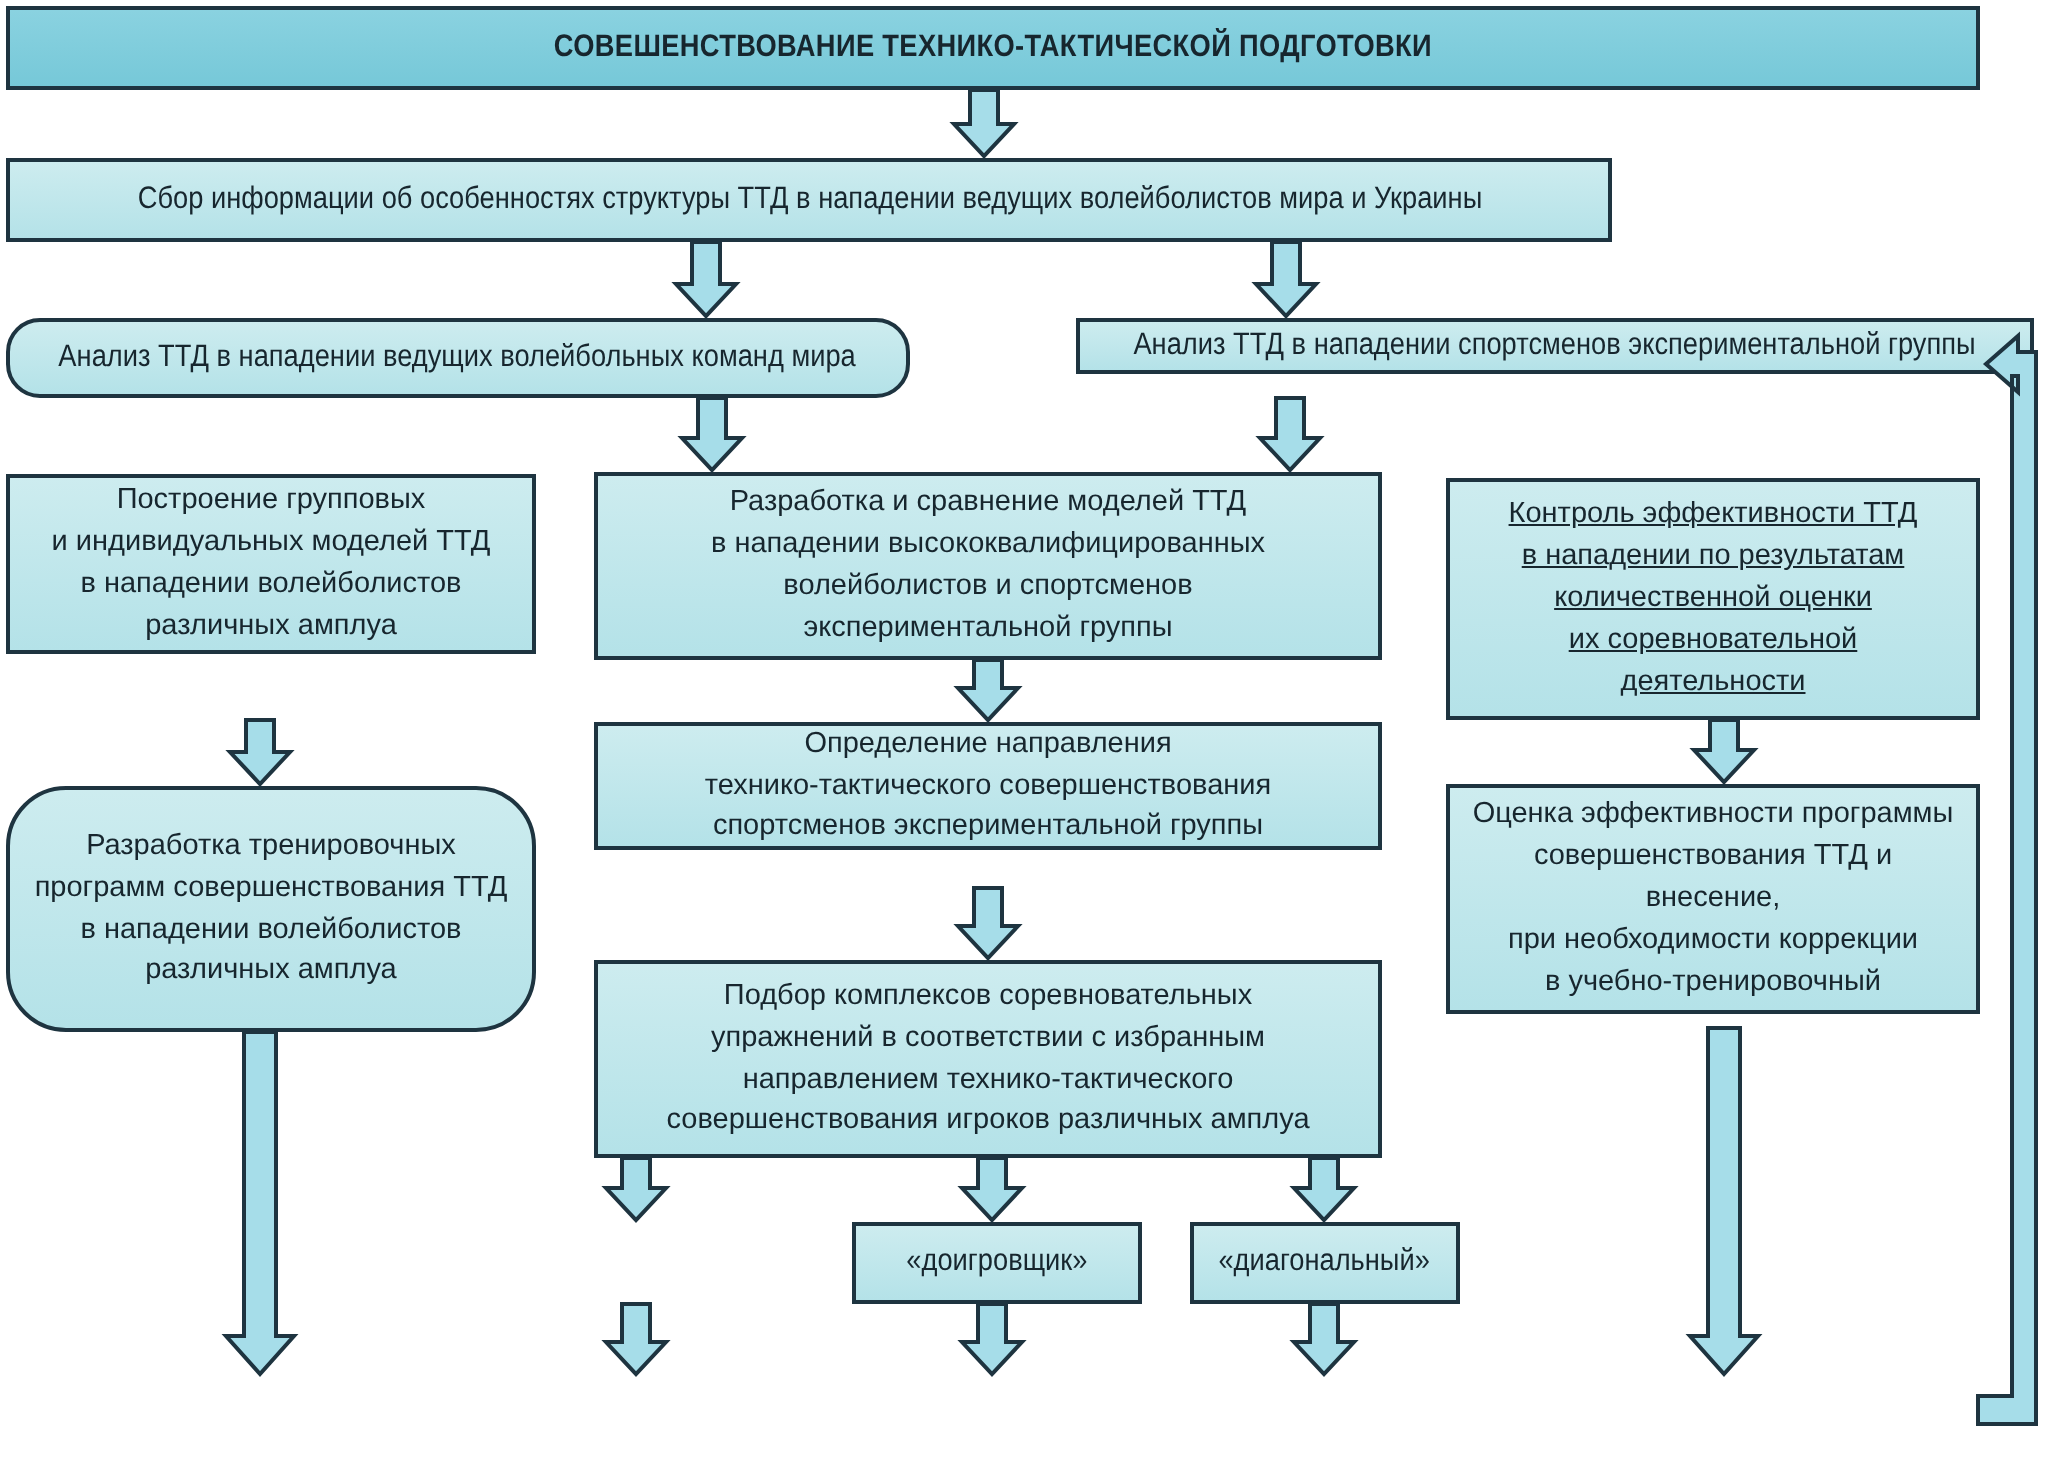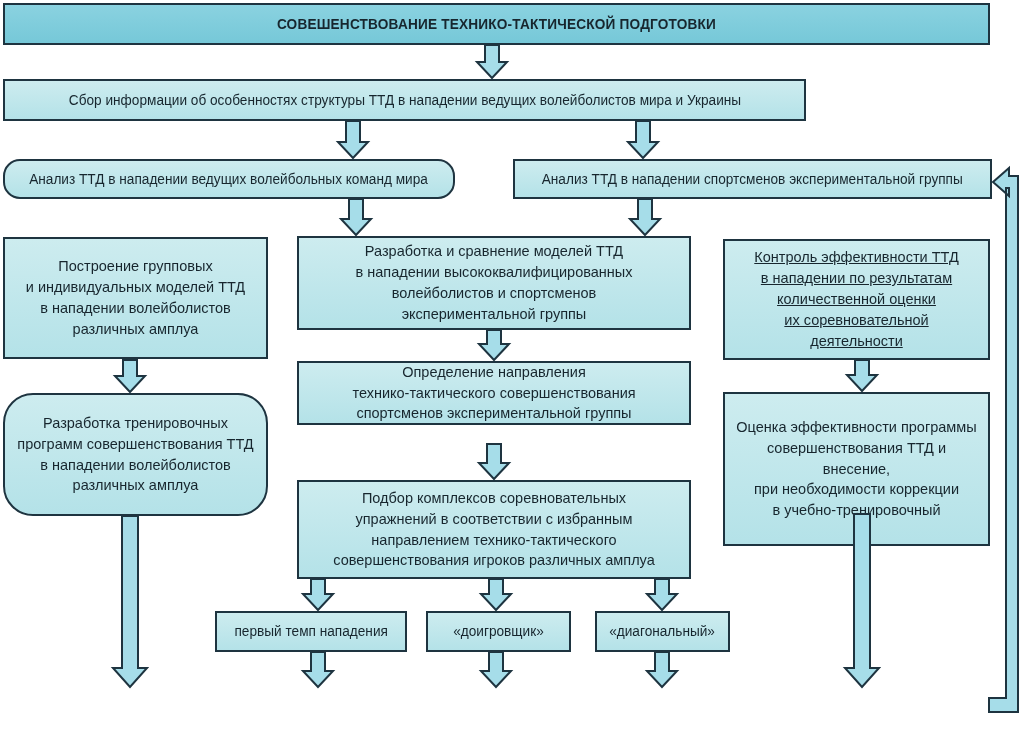--- a/index.html
+++ b/index.html
@@ -23,27 +23,27 @@
     padding:2px 8px;
   }
   .node span{white-space:pre-line;display:inline-block;}
   .cond span{transform:scaleX(.88);transform-origin:center;white-space:nowrap;font-size:15.5px;}
   .header{background:linear-gradient(180deg,var(--hdrTop,#8ad2e0),var(--hdrBot,#76c8d8));}
   .header span{font-weight:bold;letter-spacing:.2px;}
 
   #nd-title           {left:3px;  top:3px;   width:987px;height:42px;}
   #nd-sbor            {left:3px;  top:79px;  width:803px;height:42px;}
   #nd-analysis-world  {left:3px;  top:159px; width:452px;height:40px;border-radius:17px;}
-  #nd-analysis-exp    {left:513px;top:159px; width:479px;height:40px;}
-  #nd-group-models    {left:3px;  top:237px; width:265px;height:122px;align-items:center;}
+  #nd-analysis-exp    {left:538px;top:159px; width:479px;height:28px;}
+  #nd-group-models    {left:3px;  top:237px; width:265px;height:90px;align-items:center;}
   #nd-model-compare   {left:297px;top:236px; width:394px;height:94px;}
   #nd-control         {left:723px;top:239px; width:267px;height:121px;text-decoration:underline;}
   #nd-direction       {left:297px;top:361px; width:394px;height:64px;}
   #nd-training        {left:3px;  top:393px; width:265px;height:123px;border-radius:30px;}
-  #nd-program-eval    {left:723px;top:392px; width:267px;height:154px;}
+  #nd-program-eval    {left:723px;top:392px; width:267px;height:115px;}
   #nd-exercise        {left:297px;top:480px; width:394px;height:99px;}
   #nd-first-tempo     {left:215px;top:611px; width:192px;height:41px;}
   #nd-outside         {left:426px;top:611px; width:145px;height:41px;}
   #nd-opposite        {left:595px;top:611px; width:135px;height:41px;}
   #nd-participation   {left:3px;  top:688px; width:987px;height:42px;}
 </style>
 </head>
 <body>
 
 <div id="canvas" style="--line: #1e3440; --text: #17262e; --boxTop: #cdecef; --boxBot: #b4e2e8; --hdrTop: #8ad2e0; --hdrBot: #76c8d8; --bg: #ffffff;">
@@ -127,23 +127,20 @@
 в учебно-тренировочный</span>
   </div>
 
   <div class="node" id="nd-exercise">
     <span>Подбор комплексов соревновательных
 упражнений в соответствии с избранным
 направлением технико-тактического
 совершенствования игроков различных амплуа</span>
   </div>
 
-  <div class="node cond" id="nd-first-tempo">
-    <span>первый темп нападения</span>
-  </div>
 
   <div class="node cond" id="nd-outside">
     <span>«доигровщик»</span>
   </div>
 
   <div class="node cond" id="nd-opposite">
     <span>«диагональный»</span>
   </div>
 
 

